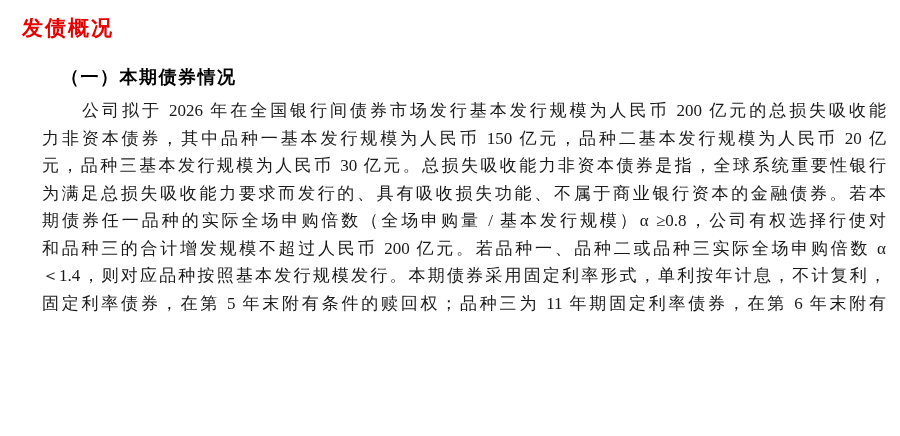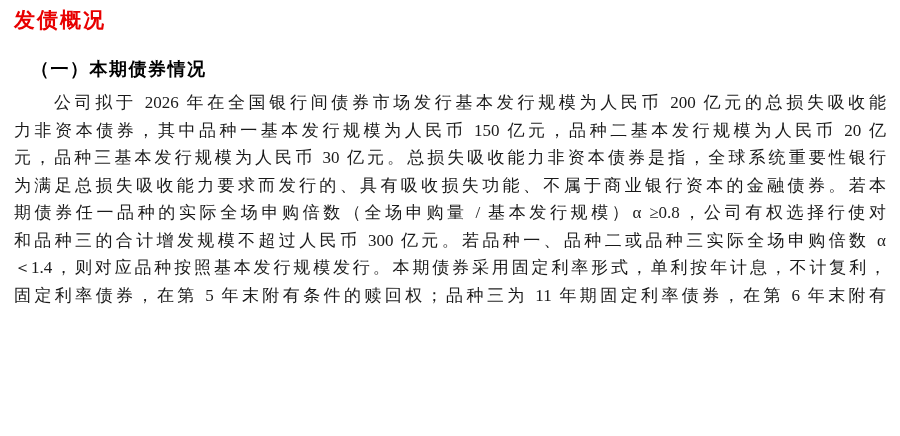--- a/index.html
+++ b/index.html
@@ -12,64 +12,65 @@
     width: 900px;
     height: 436px;
     background: #ffffff;
     box-sizing: border-box;
     padding: 8px 14px 0 14px;
     overflow: hidden;
     font-family: "Liberation Serif", "DejaVu Serif", serif;
     color: #1a1a1a;
   }
   .doc-title {
-    margin: 0;
+    margin: 8px;
     font-size: 21px;
     line-height: 24px;
     font-weight: bold;
     color: #e80000;
     letter-spacing: 2px;
   }
   .section-heading {
-    margin: 26px 0 0 17px;
+    margin: 26px 0 0 47px;
     font-size: 18px;
     line-height: 22px;
     font-weight: bold;
     color: #000000;
     letter-spacing: 1.5px;
   }
   .paragraph {
     margin-top: 9px;
     overflow: hidden;
   }
   .paragraph .line {
     font-size: 17px;
     line-height: 27.5px;
     color: #1a1a1a;
     text-align: justify;
     text-align-last: justify;
     text-justify: inter-ideograph;
     white-space: nowrap;
+    margin-left: 28px;
   }
   .paragraph .line.first {
     text-indent: 40px;
   }
   .paragraph .line.last {
     text-align-last: left;
   }
 </style>
 </head>
 <body>
 
 <div class="page">
   <h1 class="doc-title">发债概况</h1>
   <h2 class="section-heading">（一）本期债券情况</h2>
   <div class="paragraph">
       <div class="line first">公司拟于 2026 年在全国银行间债券市场发行基本发行规模为人民币 200 亿元的总损失吸收能</div>
       <div class="line">力非资本债券，其中品种一基本发行规模为人民币 150 亿元，品种二基本发行规模为人民币 20 亿</div>
       <div class="line">元，品种三基本发行规模为人民币 30 亿元。总损失吸收能力非资本债券是指，全球系统重要性银行</div>
       <div class="line">为满足总损失吸收能力要求而发行的、具有吸收损失功能、不属于商业银行资本的金融债券。若本</div>
       <div class="line">期债券任一品种的实际全场申购倍数（全场申购量 / 基本发行规模）α ≥0.8，公司有权选择行使对</div>
-      <div class="line">和品种三的合计增发规模不超过人民币 300 亿元。若品种一、品种二或品种三实际全场申购倍数 α</div>
+      <div class="line">和品种三的合计增发规模不超过人民币 200 亿元。若品种一、品种二或品种三实际全场申购倍数 α</div>
       <div class="line">＜1.4，则对应品种按照基本发行规模发行。本期债券采用固定利率形式，单利按年计息，不计复利，</div>
       <div class="line">固定利率债券，在第 5 年末附有条件的赎回权；品种三为 11 年期固定利率债券，在第 6 年末附有</div>
     </div>
 </div>
 
 </body></html>

